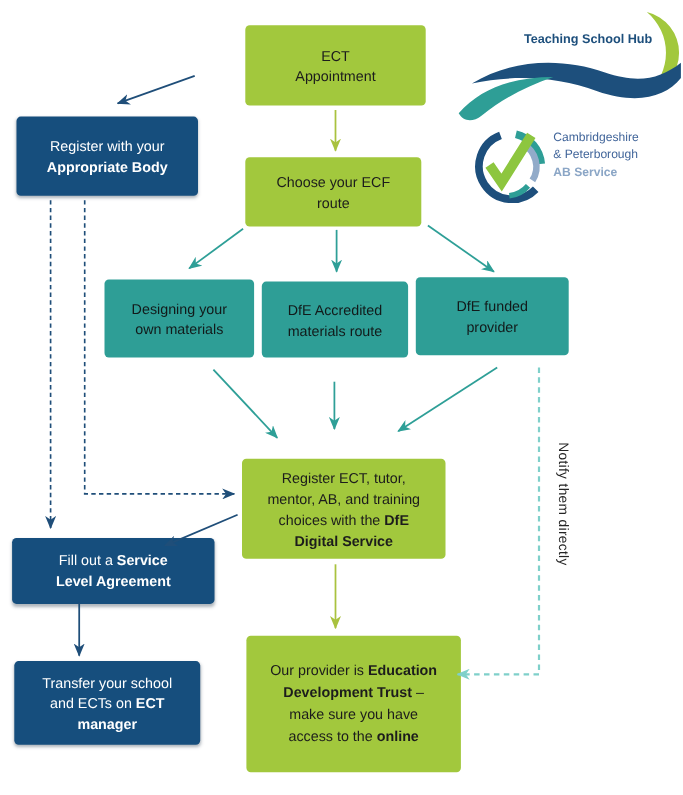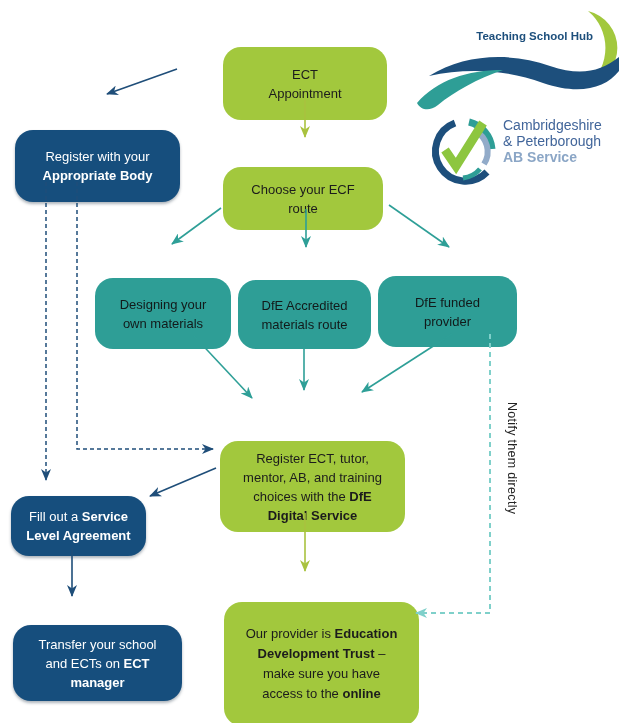--- a/index.html
+++ b/index.html
@@ -2,40 +2,40 @@
 <html style="--green: #a2c83d; --teal: #2e9e96; --navy: #164e7d; --navy_arrow: #1f4e79; --green_arrow: #a9c23f; --teal_arrow: #2e9f97; --dashed_teal: #7fd0ca; --logo_navy: #1d4f7c; --logo_green: #8dc63f; --logo_steel: #92abc9; --logo_text_blue: #41659a; --logo_text_steel: #8ba6c6;"><head>
 <meta charset="utf-8">
 <style>
   html,body{margin:0;padding:0;background:#ffffff;}
   .canvas{
     position:relative;width:621px;height:723px;background:#ffffff;
     font-family:"Liberation Sans",sans-serif;overflow:hidden;
   }
   .arrow-layer{position:absolute;left:0;top:0;z-index:3;pointer-events:none;}
   .node{
-    position:absolute;z-index:2;border-radius:18px;box-sizing:border-box;
+    position:absolute;z-index:2;border-radius:4px;box-sizing:border-box;
     display:flex;flex-direction:column;justify-content:center;
-    text-align:center;font-size:13px;line-height:19px;padding:6px 8px;margin-top:24px;
+    text-align:center;font-size:13px;line-height:19px;padding:6px 8px;
   }
   .node .ln{display:block;}
   .green{background:var(--green,#a2c83d);color:#1c1c1c;}
   .teal{background:var(--teal,#2e9e96);color:#121a1a;}
   .navy{background:var(--navy,#164e7d);color:#ffffff;box-shadow:0 2px 3px rgba(20,40,60,.35);}
   .vlabel{
     position:absolute;z-index:2;writing-mode:vertical-rl;
     font-size:12.5px;color:#242424;letter-spacing:.3px;white-space:nowrap;
   }
   .tsh-logo{position:absolute;left:415px;top:10px;width:206px;height:105px;z-index:2;}
   .tsh-text{position:absolute;left:0;top:18px;width:182px;text-align:right;color:var(--logo_navy,#1d4f7c);}
   .tsh-line1{display:block;font-size:12.5px;font-weight:bold;letter-spacing:.2px;}
   .tsh-line2{display:block;font-size:11.5px;font-weight:bold;padding-right:4px;margin-top:2px;}
   .tsh-swoosh{position:absolute;left:0;top:0;}
   .ab-logo{position:absolute;left:425px;top:110px;width:196px;height:78px;z-index:2;}
   .ab-mark{position:absolute;left:0;top:2px;}
-  .ab-text{position:absolute;left:78px;top:7px;font-size:14px;line-height:16px;}
+  .ab-text{position:absolute;left:78px;top:7px;font-size:11px;line-height:16px;}
   .ab-text .b1{display:block;color:var(--logo_text_blue,#41659a);}
   .ab-text .b2{display:block;color:var(--logo_text_steel,#8ba6c6);font-weight:bold;}
 </style>
 </head>
 <body>
 
 <div class="canvas">
 
   <svg class="arrow-layer" width="621" height="723" viewBox="0 0 621 723">
     <defs>
@@ -104,21 +104,21 @@
     <span class="ln">provider</span>
   </div>
 
   <div class="node green" style="left:220px;top:417px;width:185px;height:91px">
     <span class="ln">Register ECT, tutor,</span>
     <span class="ln">mentor, AB, and training</span>
     <span class="ln"><span>choices with the </span><b>DfE</b></span>
     <span class="ln"><b>Digital Service</b></span>
   </div>
 
-  <div class="node navy" style="left:11px;top:472px;width:135px;height:60px">
+  <div class="node navy" style="left:11px;top:489px;width:184px;height:60px">
     <span class="ln"><span>Fill out a </span><b>Service</b></span>
     <span class="ln"><b>Level Agreement</b></span>
   </div>
 
   <div class="node navy" style="left:13px;top:601px;width:169px;height:76px">
     <span class="ln">Transfer your school</span>
     <span class="ln"><span>and ECTs on </span><b>ECT</b></span>
     <span class="ln"><b>manager</b></span>
   </div>
 

